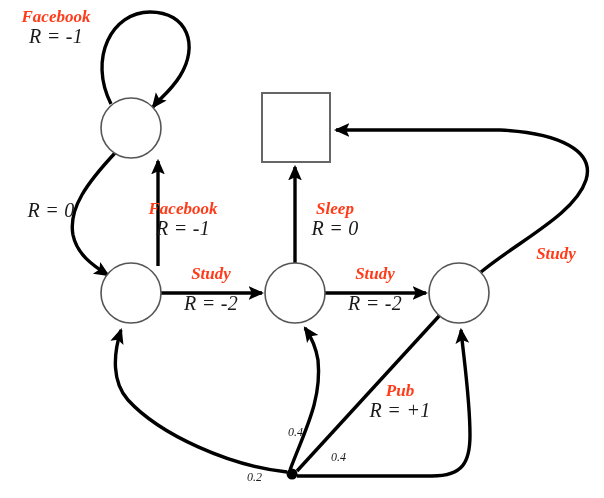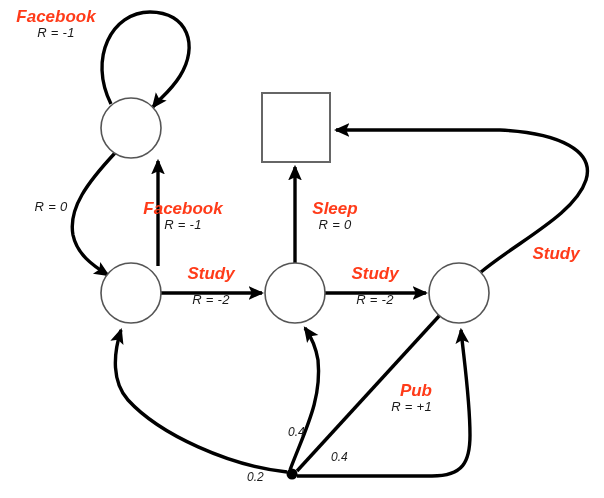--- a/index.html
+++ b/index.html
@@ -7,21 +7,21 @@
     margin: 0;
     padding: 0;
     background: #ffffff;
   }
   #canvas {
     position: relative;
     width: 604px;
     height: 498px;
     background: #ffffff;
     overflow: hidden;
-    font-family: Liberation Sans, sans-serif;
+    font-family: Liberation Serif, serif;
   }
   svg#graph {
     position: absolute;
     left: 0;
     top: 0;
     width: 604px;
     height: 498px;
   }
   .node-circle {
     fill: #ffffff;
@@ -52,21 +52,21 @@
     display: block;
     color: #ff3b19;
     font-style: italic;
     font-weight: bold;
     font-size: 17px;
   }
   .lbl .rew {
     display: block;
     color: #1a1a1a;
     font-style: italic;
-    font-size: 13px;
+    font-size: 20px;
     letter-spacing: 0.3px;
   }
   .prob {
     position: absolute;
     color: #1a1a1a;
     font-style: italic;
     font-size: 12px;
     white-space: nowrap;
   }
 </style>
@@ -142,21 +142,21 @@
 
   <div class="lbl" style="left:338px; top:265px; width:74px;">
     <span class="act">Study</span>
     <span class="rew" style="margin-top:10px;">R = -2</span>
   </div>
 
   <div class="lbl" style="left:510px; top:245px; width:92px;">
     <span class="act">Study</span>
   </div>
 
-  <div class="lbl" style="left:368px; top:382px; width:64px;text-align:right;">
+  <div class="lbl" style="left:368px; top:382px; width:64px;">
     <span class="act">Pub</span>
     <span class="rew">R = +1</span>
   </div>
 
   <span class="prob" style="left:247px; top:440px;margin-top:30px;">0.2</span>
   <span class="prob" style="left:288px; top:425px;">0.4</span>
   <span class="prob" style="left:331px; top:450px;">0.4</span>
 
 </div>
 

